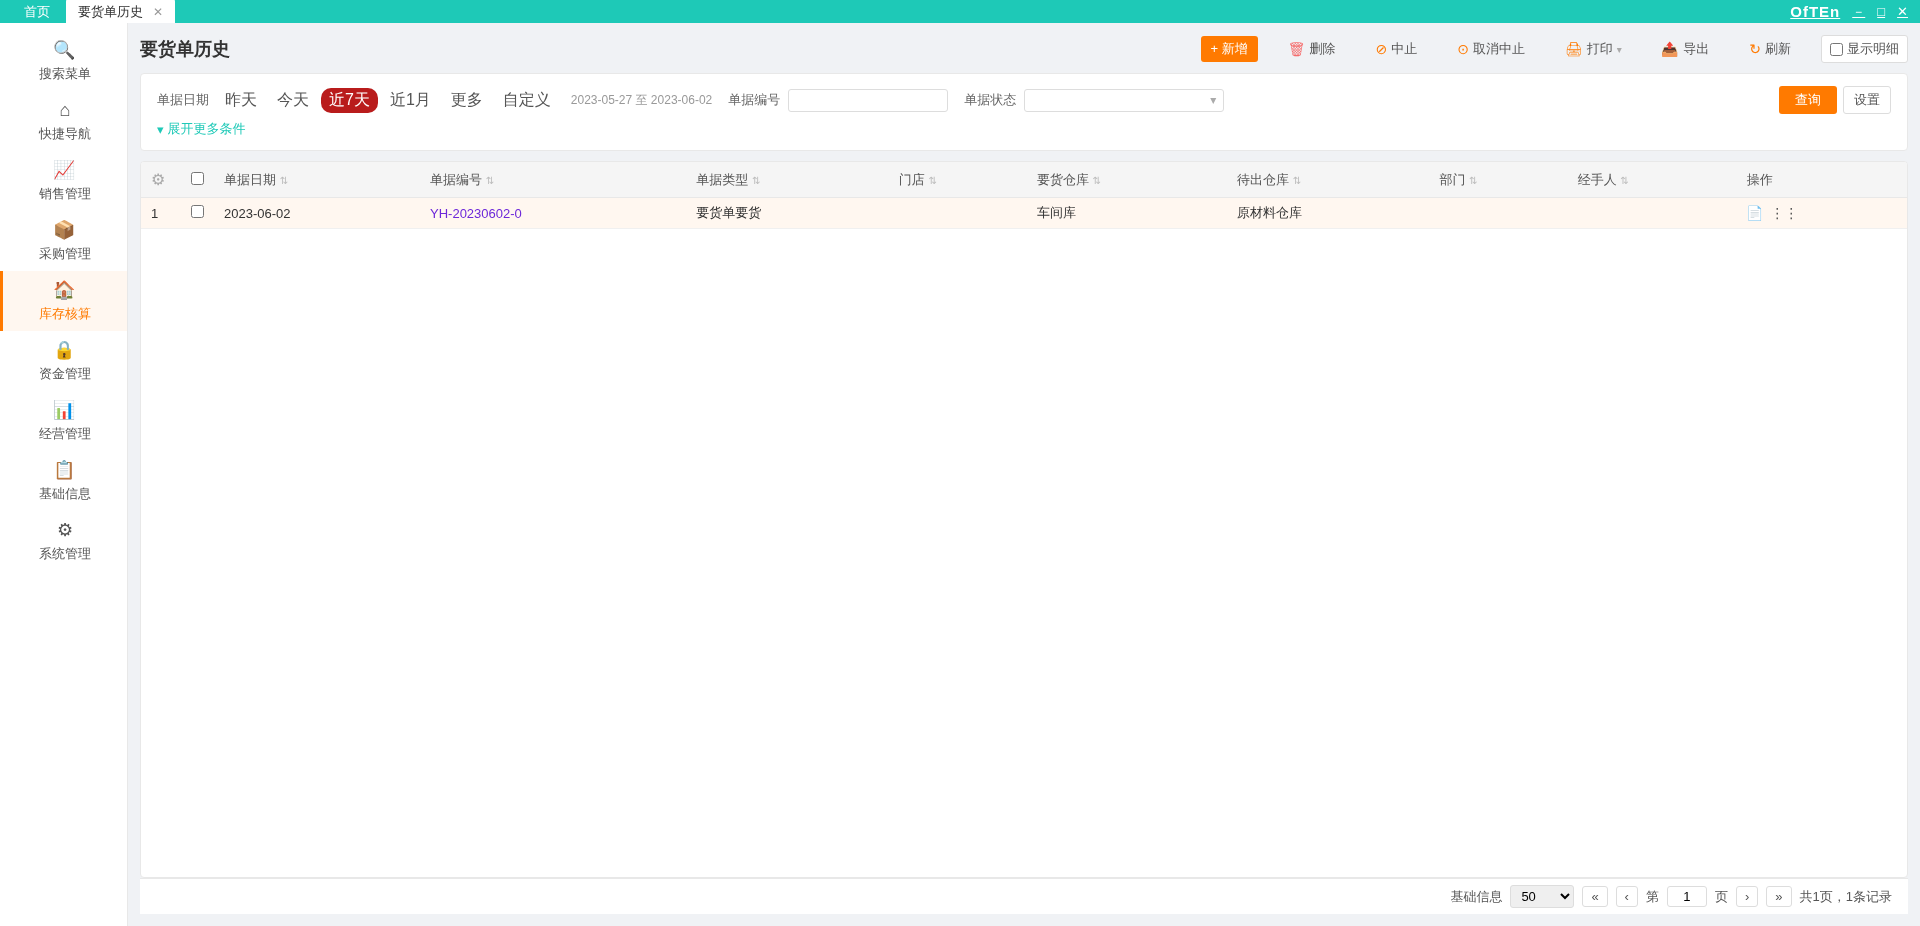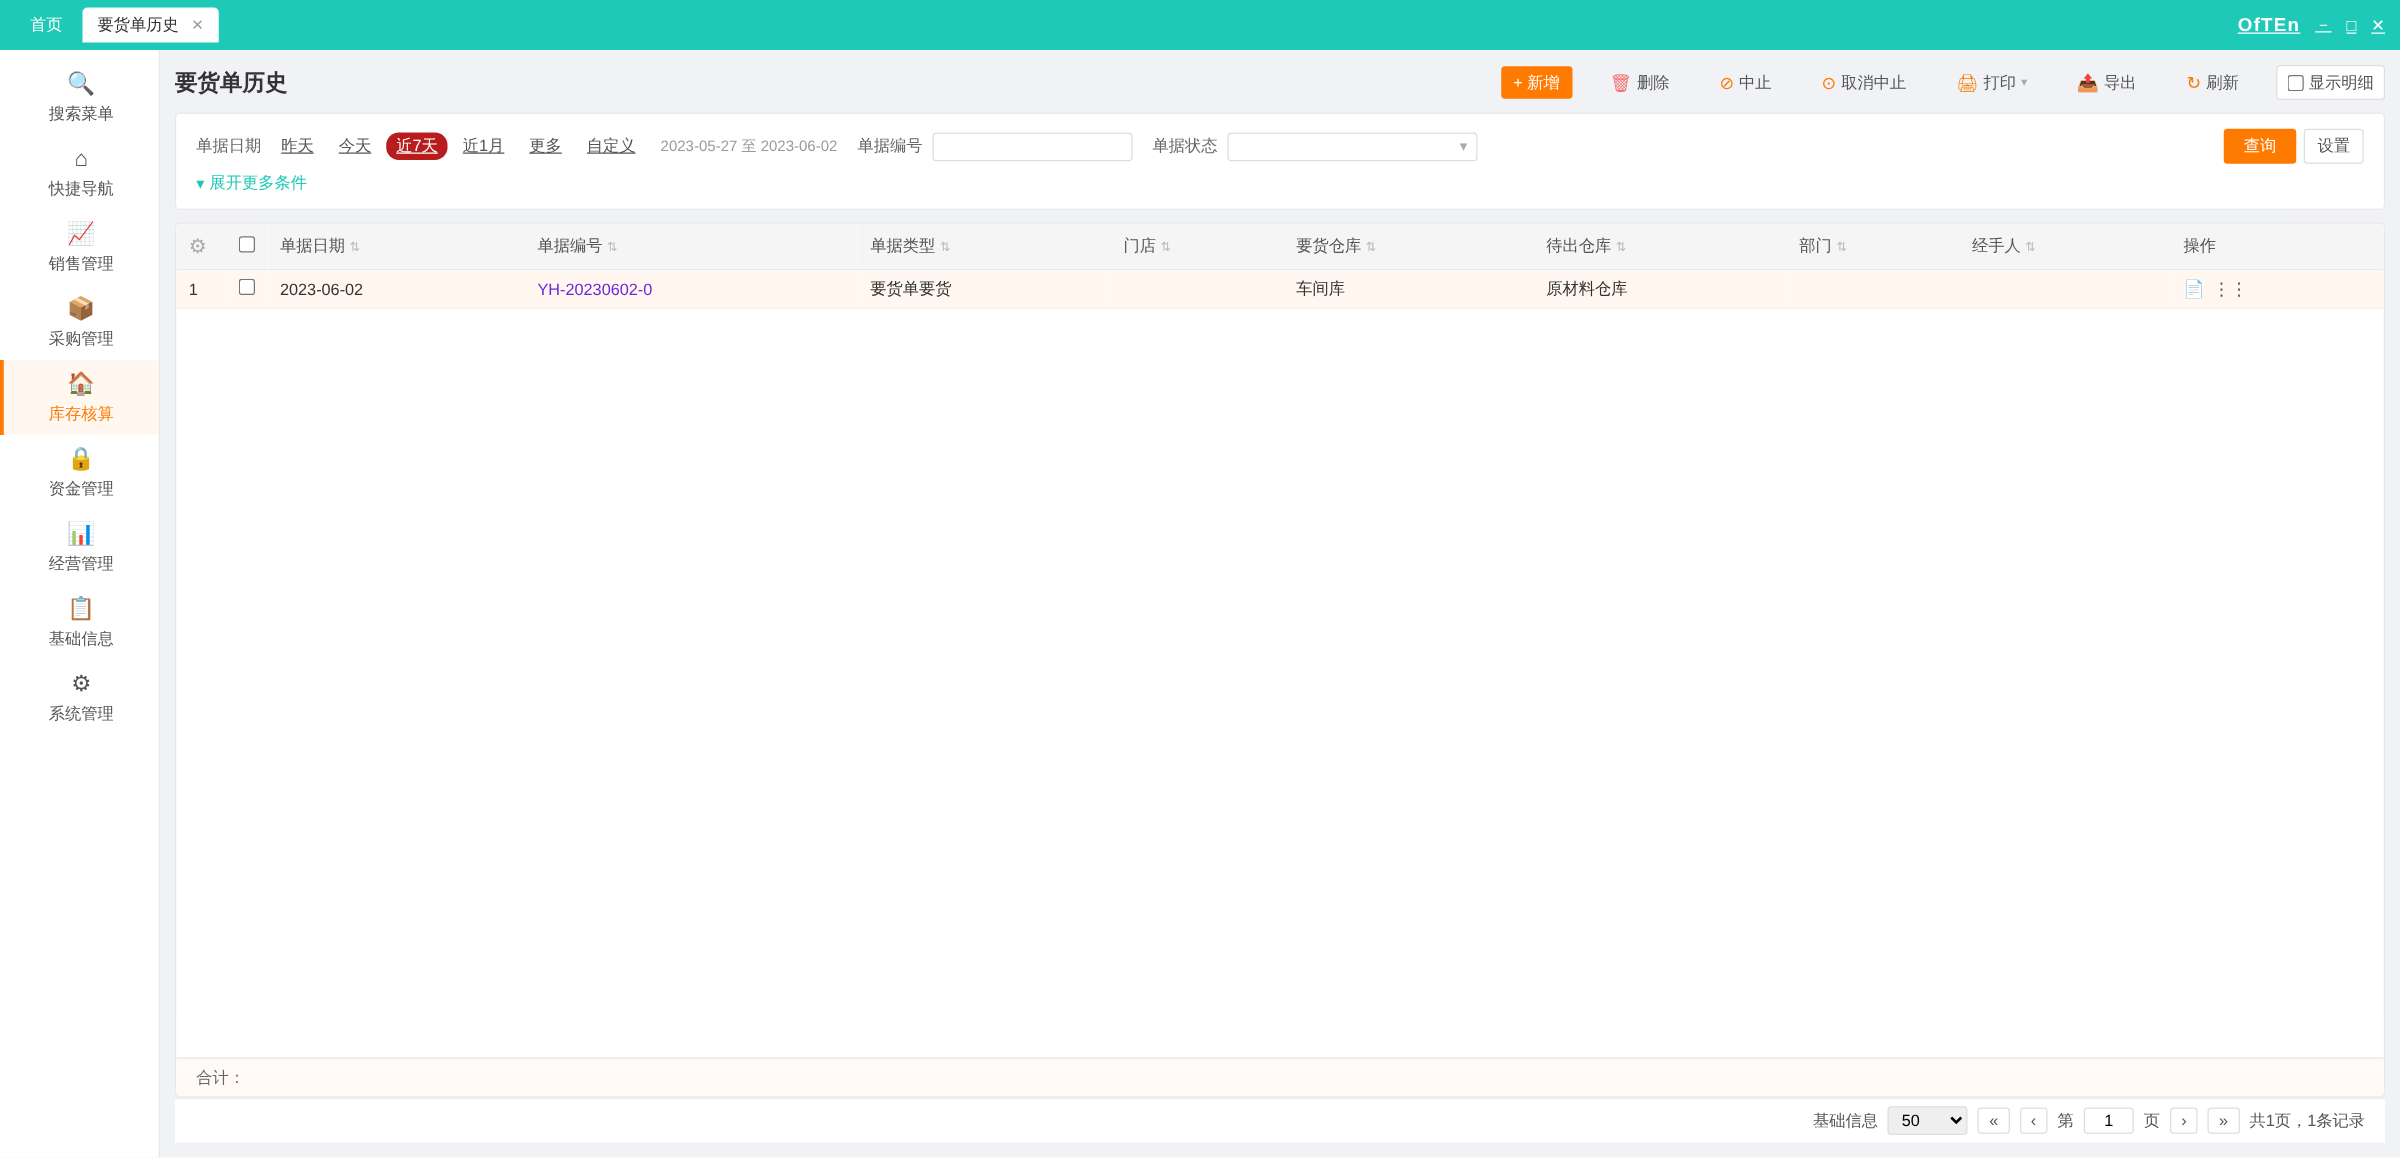--- a/index.html
+++ b/index.html
@@ -1,20 +1,20 @@
 <!DOCTYPE html>
 <html><head>
   <meta charset="utf-8">
   <style>
     * { box-sizing: border-box; margin: 0; padding: 0; font-family: 'Microsoft YaHei', Arial, sans-serif; font-size: 13px; }
     body { display: flex; flex-direction: column; height: 926px; overflow: hidden; background: #f0f2f5; }
 
     
     .top-bar {
-      height: 40px;
+      height: 23px;
       background: #1ec9b7;
       display: flex;
       align-items: center;
       padding: 0 12px;
       gap: 4px;
       flex-shrink: 0;
     }
     .tab-item {
       height: 28px;
       padding: 0 12px;
@@ -177,23 +177,22 @@
     }
     .date-options {
       display: flex;
       align-items: center;
       gap: 4px;
     }
     .date-opt {
       padding: 2px 8px;
       border-radius: 10px;
       cursor: pointer;
-      font-size: 13px;
-      color: #555;
-      text-decoration: underline;
+      font-size: 16px;
+      color: #555;
     }
     .date-opt.active {
       background: #b91c1c;
       color: #fff;
     }
     .date-range {
       font-size: 12px;
       color: #999;
       margin-left: 4px;
     }
@@ -544,23 +543,20 @@
       <td>
         <div class="table-actions">
           <span class="action-icon" title="编辑">📄</span>
           <span class="action-icon" title="更多">⋮⋮</span>
         </div>
       </td>
     </tr>
           </tbody>
       </table>
 
-      <div class="table-footer">
-        <span>合计：</span>
-      </div>
     </div>
 
     <div class="pagination-bar">
       <span>基础信息</span>
       <select class="per-page-select">
         <option value="50">50</option>
         <option value="10">10</option>
         <option value="20">20</option>
         <option value="100">100</option>
       </select>

